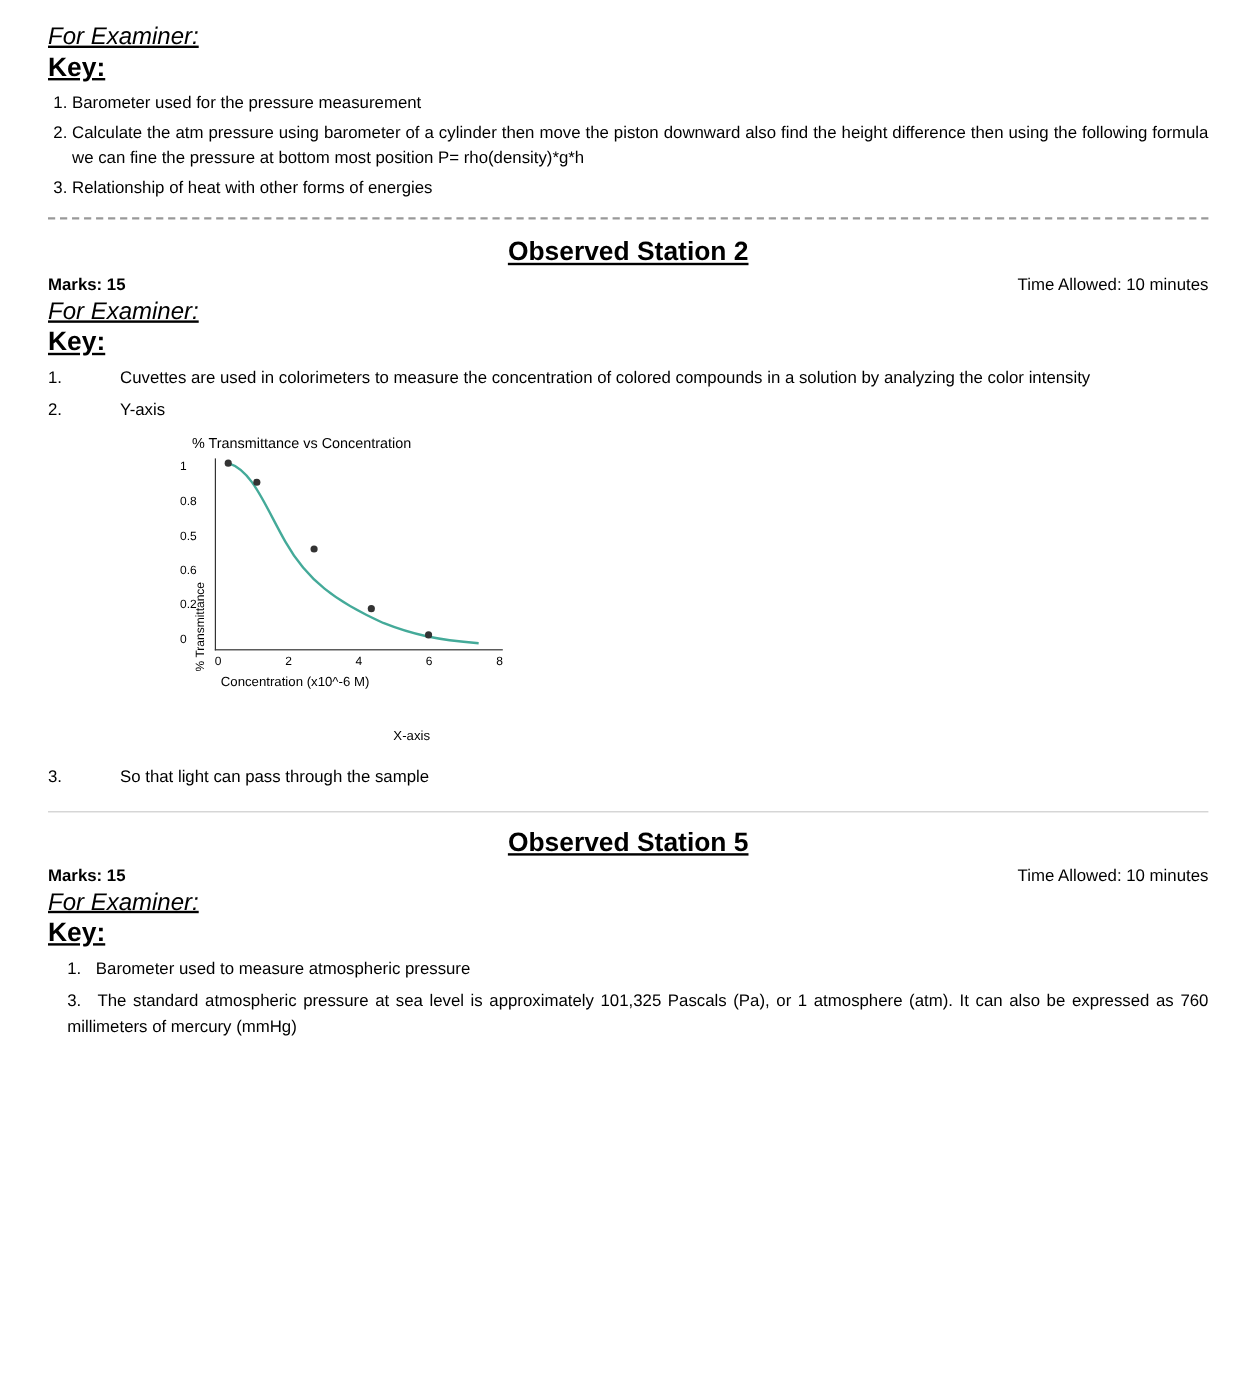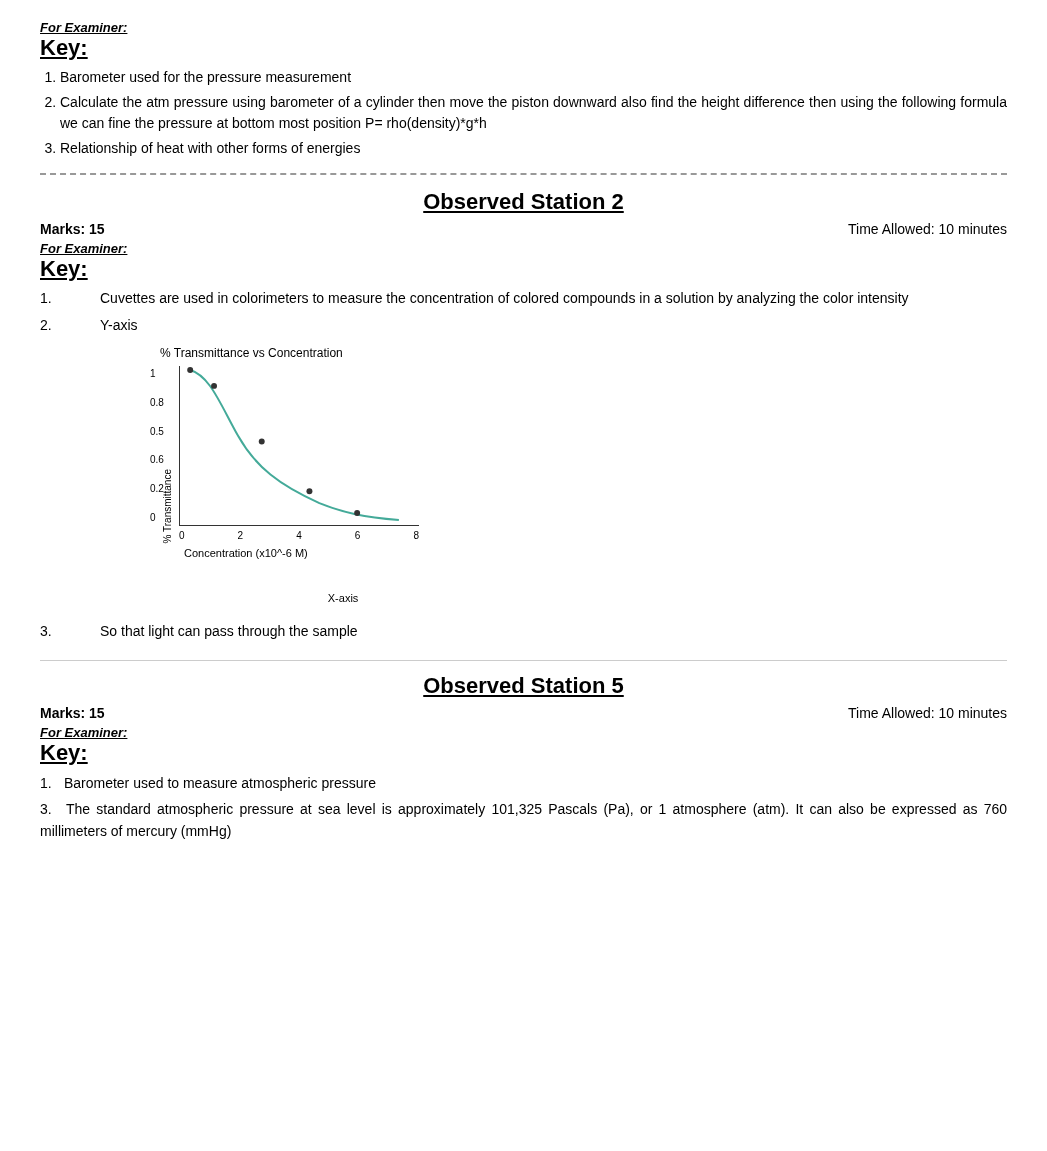--- a/index.html
+++ b/index.html
@@ -5,22 +5,22 @@
     * { margin: 0; padding: 0; box-sizing: border-box; }
     body {
       background: #fff;
       font-family: Arial, sans-serif;
       font-size: 14px;
       color: #000;
       padding: 20px 40px;
       max-width: 1047px;
     }
     .examiner-label {
-      font-size: 13px;
-      font-weight: bold;
+      font-size: 20px;
+      font-weight: normal;
       font-style: italic;
       text-decoration: underline;
     }
     .key-label {
       font-size: 22px;
       font-weight: bold;
       text-decoration: underline;
       margin-bottom: 6px;
     }
     .numbered-list {
@@ -117,21 +117,21 @@
       justify-content: space-between;
       font-size: 10px;
     }
     svg.chart-svg {
       position: absolute;
       top: 0; left: 0;
       width: 100%; height: 100%;
       overflow: visible;
     }
     .flat-list {
-      margin-left: 0;
+      margin-left: 16px;
       list-style: none;
       margin-bottom: 10px;
     }
     .flat-list li {
       margin-bottom: 4px;
       line-height: 1.6;
       text-align: justify;
     }
     .flat-list li span.num {
       display: inline-block;

